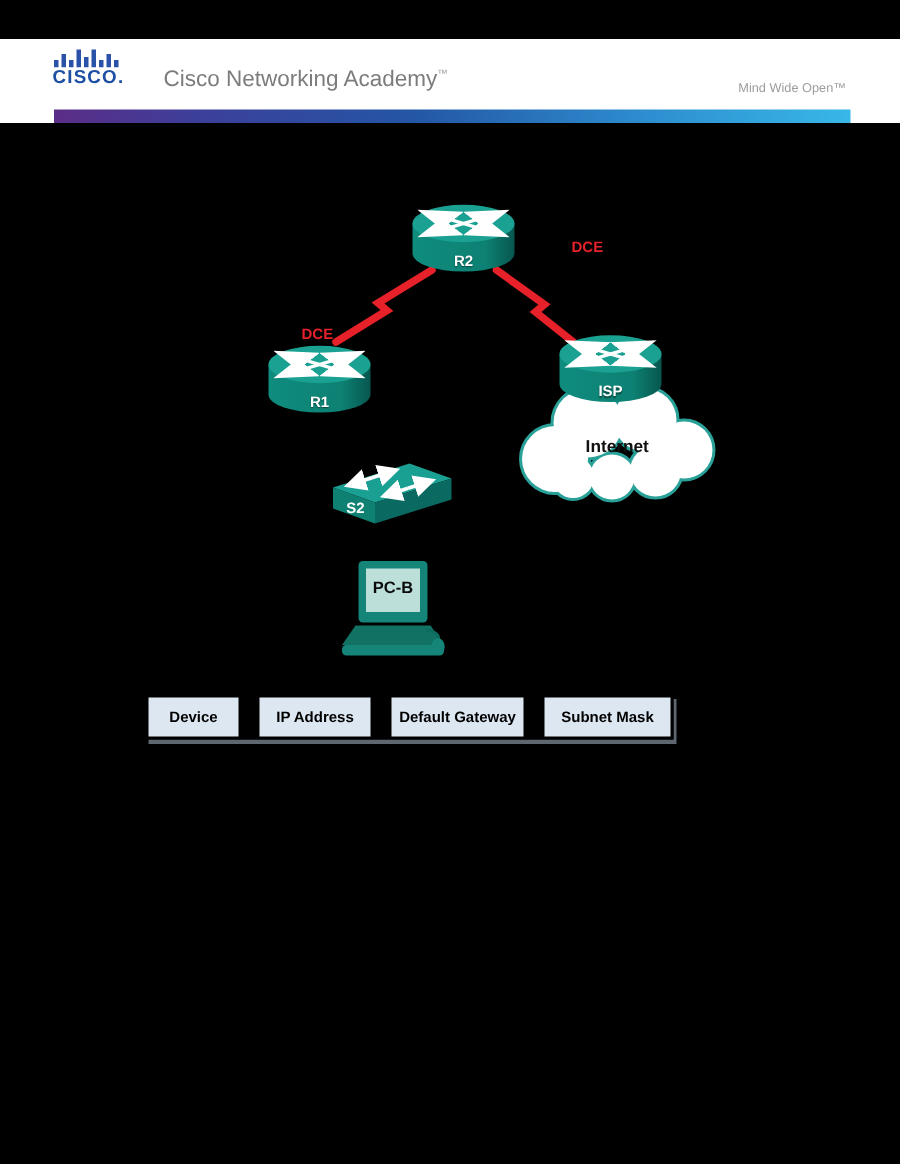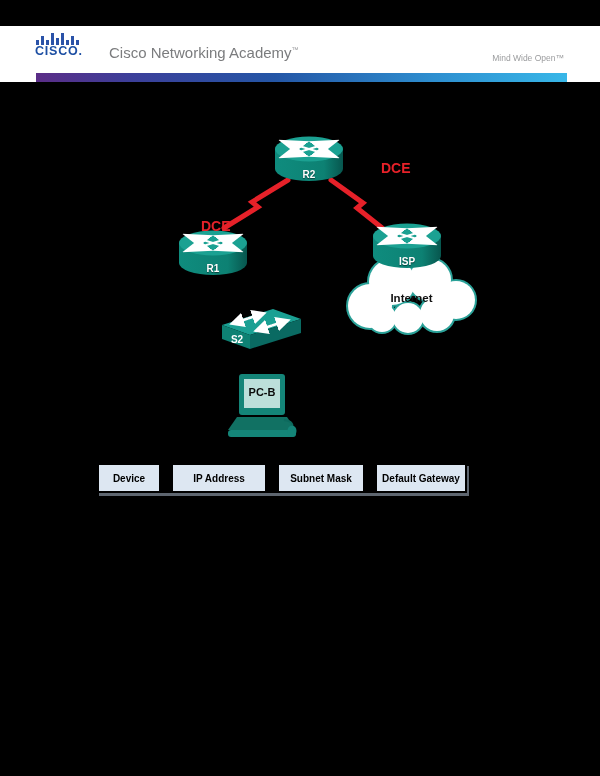--- a/index.html
+++ b/index.html
@@ -26,29 +26,29 @@
   .pc     { width:72px; height:66px; }
   .cloud  { position:absolute; left:340px; top:242px; width:143px; height:84px; }
   .dev-label { position:absolute; left:0; right:0; bottom:5px; text-align:center;
     color:#fff; font-weight:bold; font-size:10px; text-shadow:0 1px 1px rgba(0,0,0,.5); }
   .sw-label { position:absolute; left:6px; top:30px; width:26px; text-align:center;
     color:#fff; font-weight:bold; font-size:10px; }
   .pc-label { position:absolute; left:17px; top:13px; width:36px; text-align:center;
     color:#0b0b0b; font-weight:bold; font-size:11px; }
   .cloud-label { position:absolute; left:0; right:0; top:38px; text-align:center;
     color:#111; font-weight:bold; font-size:11.5px; }
-  .dce { position:absolute; color:#e62129; font-weight:bold; font-size:14px; }
+  .dce { position:absolute; color:#e62129; font-weight:bold; font-size:10px; }
   .dce-1 { left:201px; top:206px; }
   .dce-2 { left:381px; top:148px; }
   
   .addr-table { position:absolute; left:97px; top:451px; display:flex; gap:14px;
     background:#000; border:2px solid #000; box-shadow:2px 3px 0 rgba(110,120,132,.85); }
   .addr-cell { height:26px; background:#dde7f2; display:flex; align-items:center;
     justify-content:center; font-weight:bold; font-size:10px; color:#000; }
-  .c0{width:60px} .c1{width:78px} .c2{width:92px} .c3{width:84px} .c4{width:88px}
+  .c0{width:60px} .c1{width:78px} .c2{width:74px} .c3{width:84px} .c4{width:88px}
 </style>
 </head>
 <body>
 
 <div class="page">
 
   <div class="header">
     <svg class="logo-bars" viewBox="0 0 46 15">
       <g fill="#2a52a8">
         <rect x="0" y="10" width="3" height="5"></rect>
@@ -202,17 +202,17 @@
       <rect x="1" y="57" width="68" height="7" rx="3" fill="#148578"></rect>
       <path d="M57,47 C65,48 67,52 64,55" fill="none" stroke="#0d6a5e" stroke-width="2"></path>
       <ellipse cx="65" cy="58" rx="4.5" ry="5.5" fill="#148578"></ellipse>
     </svg>
     <div class="pc-label">PC-B</div>
   </div>
 
   <div class="addr-table">
     <div class="addr-cell c0">Device</div>
     <div class="addr-cell c2">IP Address</div>
+    <div class="addr-cell c4">Default Gateway</div>
     <div class="addr-cell c3">Subnet Mask</div>
-    <div class="addr-cell c4">Default Gateway</div>
   </div>
 
 </div>
 
 </body></html>

